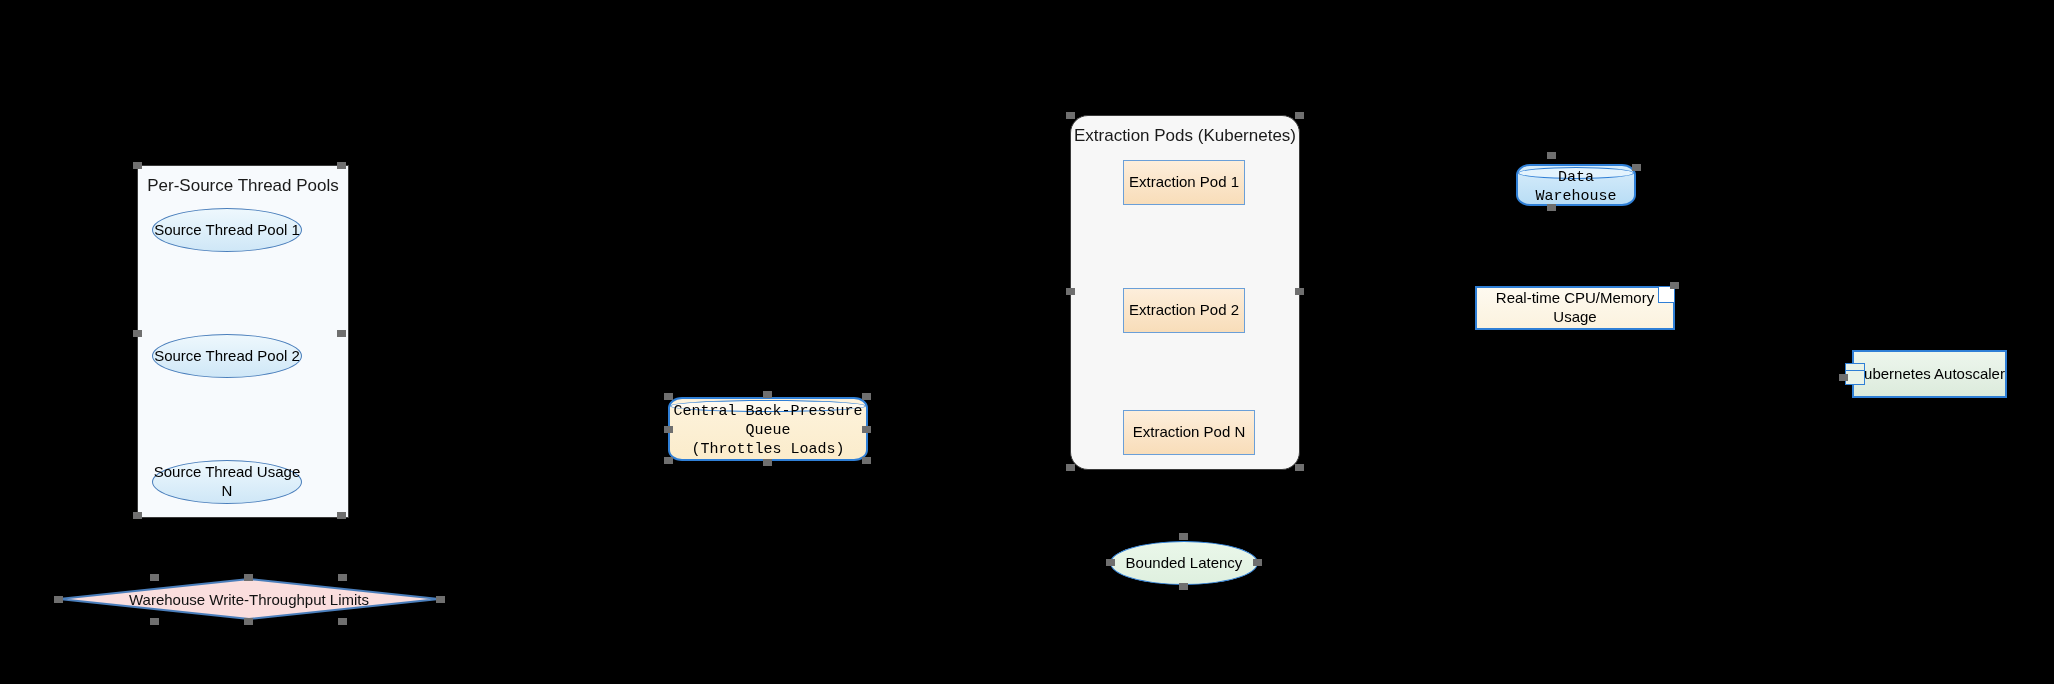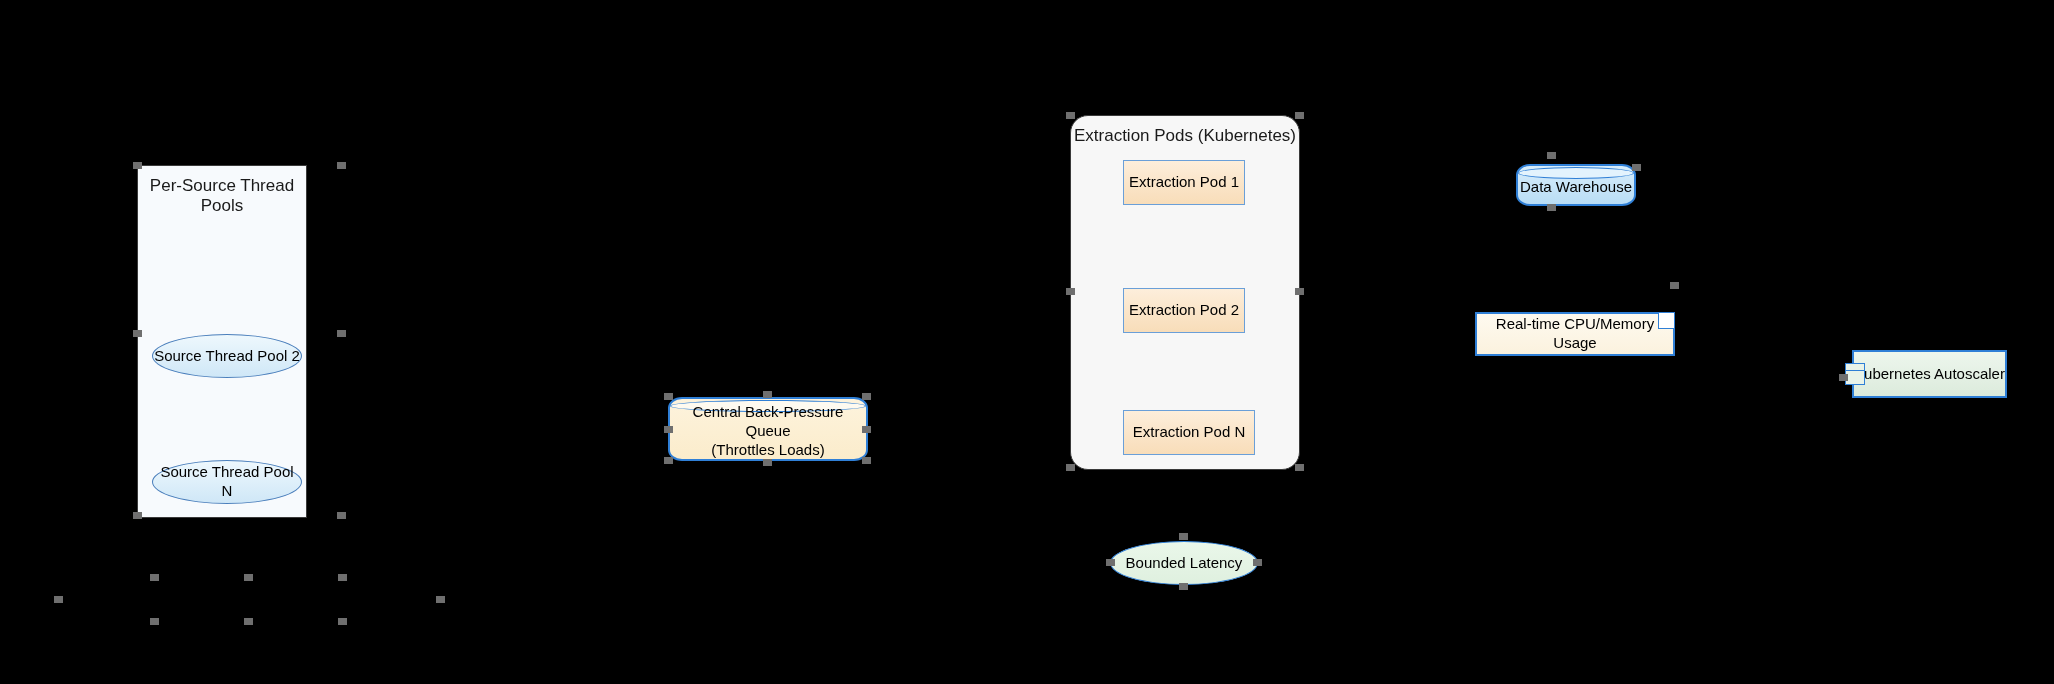--- a/index.html
+++ b/index.html
@@ -77,21 +77,20 @@
     border: 1.4px solid #6a9fd8;
     background: #fbe5c8;
     background-image: linear-gradient(180deg, #fdeedb 0%, #f8ddb9 100%);
   }
 
   
   .note {
     border: 2px solid #2f7fd6;
     background: #fdf6e3;
     background-image: linear-gradient(180deg, #fefaf0 0%, #fbf2de 100%);
-    margin-top: 26px;
   }
   .note .fold {
     position: absolute;
     right: -1px;
     top: -1px;
     width: 15px;
     height: 15px;
     background: #ffffff;
     border-left: 1.6px solid #2f7fd6;
     border-bottom: 1.6px solid #2f7fd6;
@@ -112,20 +111,21 @@
     background: #e9f3e9;
   }
   .component .tab.t1 { top: 11px; }
   .component .tab.t2 { bottom: 11px; }
 
   
   .cylinder {
     border: 2px solid #2f7fd6;
     border-radius: 14px / 11px;
     background-image: linear-gradient(180deg, #fdf3dd 0%, #fbeccb 100%);
+    font-family: Liberation Mono, monospace;
   }
   .cylinder .cap {
     position: absolute;
     left: 0px;
     top: 1px;
     width: 100%;
     height: 12px;
     box-sizing: border-box;
     border: 1.6px solid #2f7fd6;
     border-radius: 50%;
@@ -276,37 +276,40 @@
 
     <g>
       <path d="M1158,540 L1172,552" stroke="#000" stroke-width="1.8" fill="none"></path>
     </g>
 
     <g>
       <path d="M378,598 L408,592" stroke="#000" stroke-width="1.8" fill="none"></path>
     </g>
   </svg>
 
-  <div class="group-box" style="left:137px; top:165px; width:170px; height:353px;">
+  <div class="group-box" style="left:137px; top:165px; width:212px; height:353px;">
     <div class="group-title">Per-Source Thread Pools</div>
   </div>
   <div class="handle" style="left:133px; top:162px;"></div>
   <div class="handle" style="left:133px; top:330px;"></div>
   <div class="handle" style="left:133px; top:512px;"></div>
   <div class="handle" style="left:337px; top:162px;"></div>
   <div class="handle" style="left:337px; top:330px;"></div>
   <div class="handle" style="left:337px; top:512px;"></div>
 
+  <div class="node ellipse" style="left:152px; top:208px; width:150px; height:44px;">
+    <span>Source Thread Pool 1</span>
+  </div>
 
   <div class="node ellipse" style="left:152px; top:334px; width:150px; height:44px;">
     <span>Source Thread Pool 2</span>
   </div>
 
   <div class="node ellipse" style="left:152px; top:460px; width:150px; height:44px;">
-    <span>Source Thread Pool N</span>
+    <span>Source Thread Usage N</span>
   </div>
 
   <div class="node cylinder" style="left:668px; top:397px; width:200px; height:64px;justify-content:flex-end;">
     <div class="cap"></div>
     <span class="label">Central Back-Pressure Queue
 (Throttles Loads)</span>
   </div>
   <div class="handle" style="left:664px; top:393px;"></div>
   <div class="handle" style="left:763px; top:391px;"></div>
   <div class="handle" style="left:862px; top:393px;"></div>
@@ -360,20 +363,26 @@
   <div class="handle" style="left:1839px; top:374px;"></div>
 
   <div class="node ellipse green" style="left:1110px; top:541px; width:148px; height:44px;">
     <span>Bounded Latency</span>
   </div>
   <div class="handle" style="left:1179px; top:533px;"></div>
   <div class="handle" style="left:1179px; top:583px;"></div>
   <div class="handle" style="left:1106px; top:559px;"></div>
   <div class="handle" style="left:1253px; top:559px;"></div>
 
+  <div class="diamond-wrap" style="left:58px; top:578px; width:382px; height:42px;">
+    <svg width="382" height="42" viewBox="0 0 382 42" xmlns="http://www.w3.org/2000/svg">
+      <polygon points="191,1 381,21 191,41 1,21" fill="#fadede" stroke="#4a7ebb" stroke-width="2"></polygon>
+    </svg>
+    <div class="label">Warehouse Write-Throughput Limits</div>
+  </div>
   <div class="handle" style="left:244px; top:574px;"></div>
   <div class="handle" style="left:244px; top:618px;"></div>
   <div class="handle" style="left:54px; top:596px;"></div>
   <div class="handle" style="left:436px; top:596px;"></div>
   <div class="handle" style="left:150px; top:574px;"></div>
   <div class="handle" style="left:150px; top:618px;"></div>
   <div class="handle" style="left:338px; top:574px;"></div>
   <div class="handle" style="left:338px; top:618px;"></div>
 
 </div>

